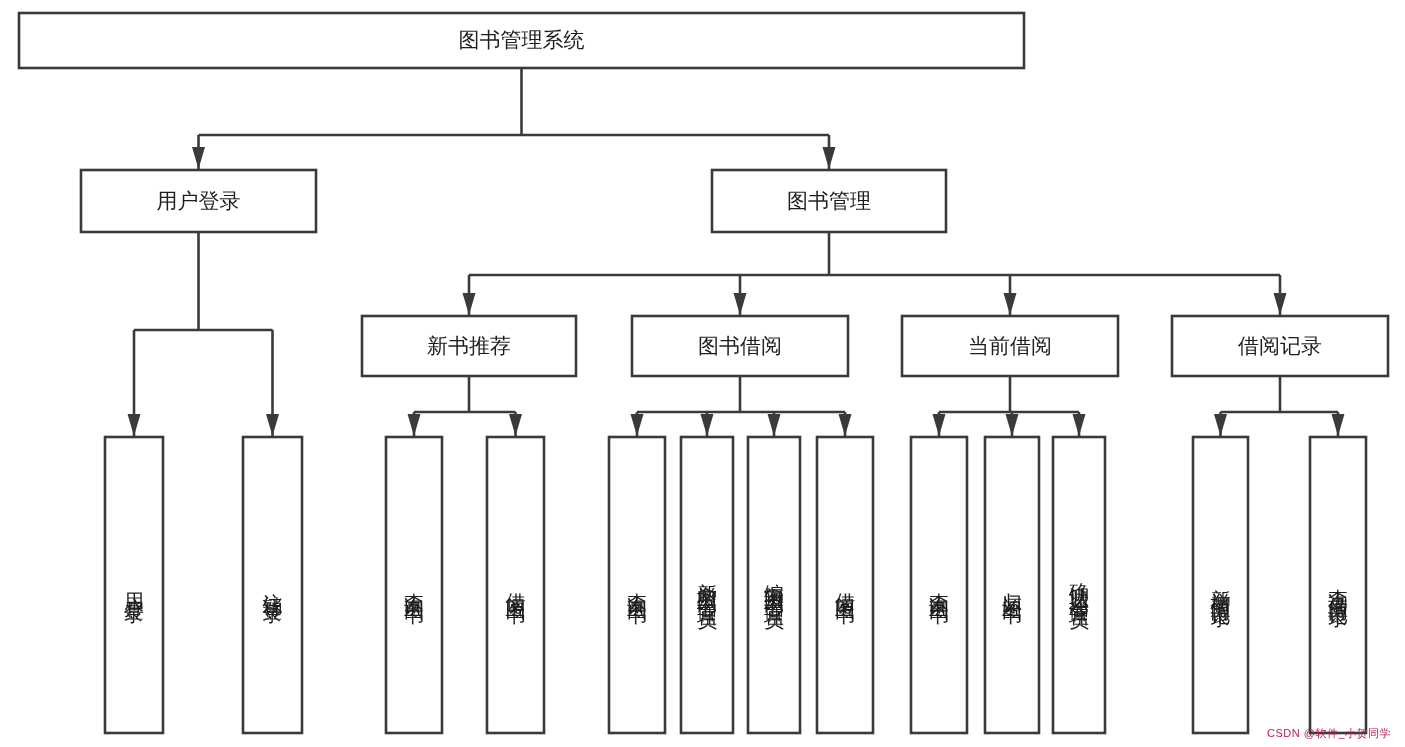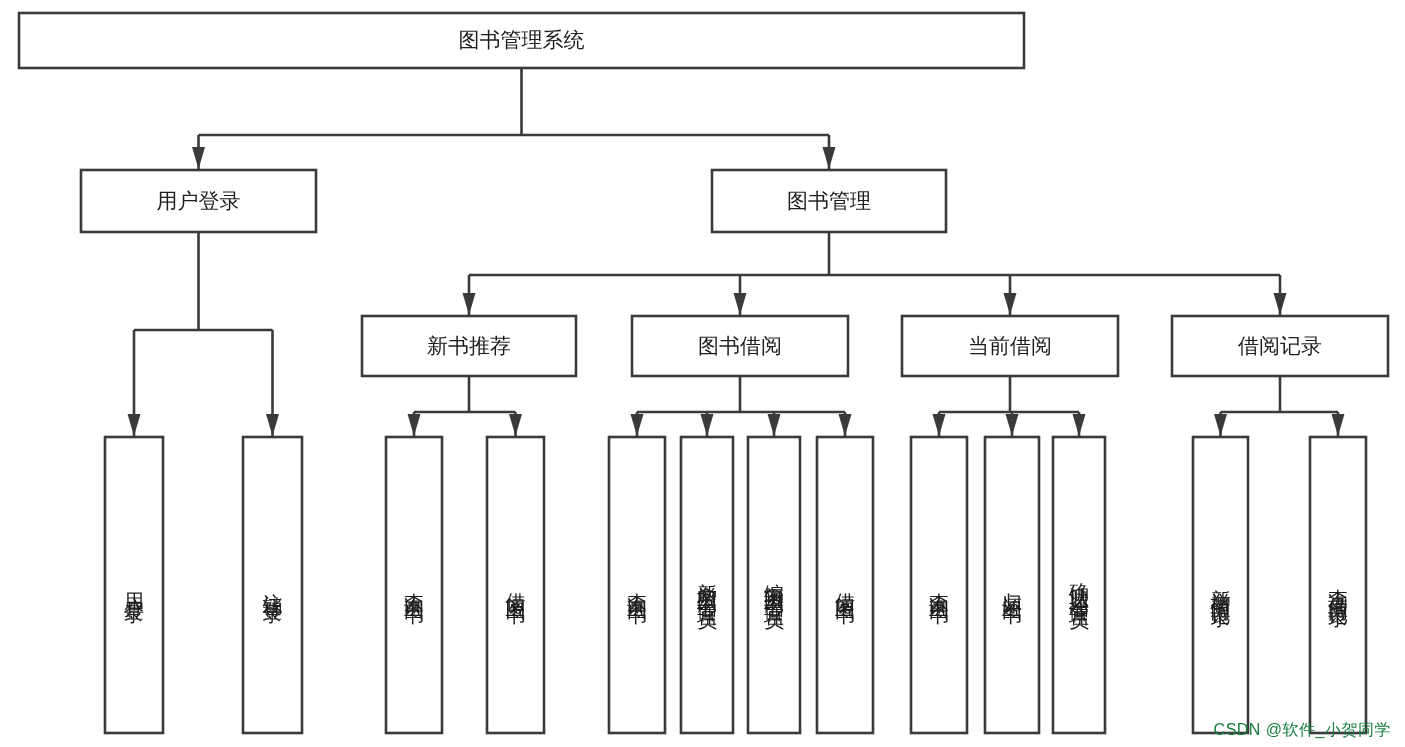--- a/index.html
+++ b/index.html
@@ -62,22 +62,22 @@
     color: #1d1d1d;
     letter-spacing: 4px;
     white-space: nowrap;
     pointer-events: none;
   }
   .watermark {
     position: absolute;
     right: 14px;
     bottom: 6px;
     font-family: "Liberation Sans", "DejaVu Sans", sans-serif;
-    font-size: 16px;
-    color: #15803d;
+    font-size: 11px;
+    color: #be185d;
     letter-spacing: 0.5px;
     white-space: nowrap;
   }
 </style>
 </head>
 <body>
 
 <div id="diagram-root">
 
   <svg id="flow-svg" viewBox="0 0 1405 747">

